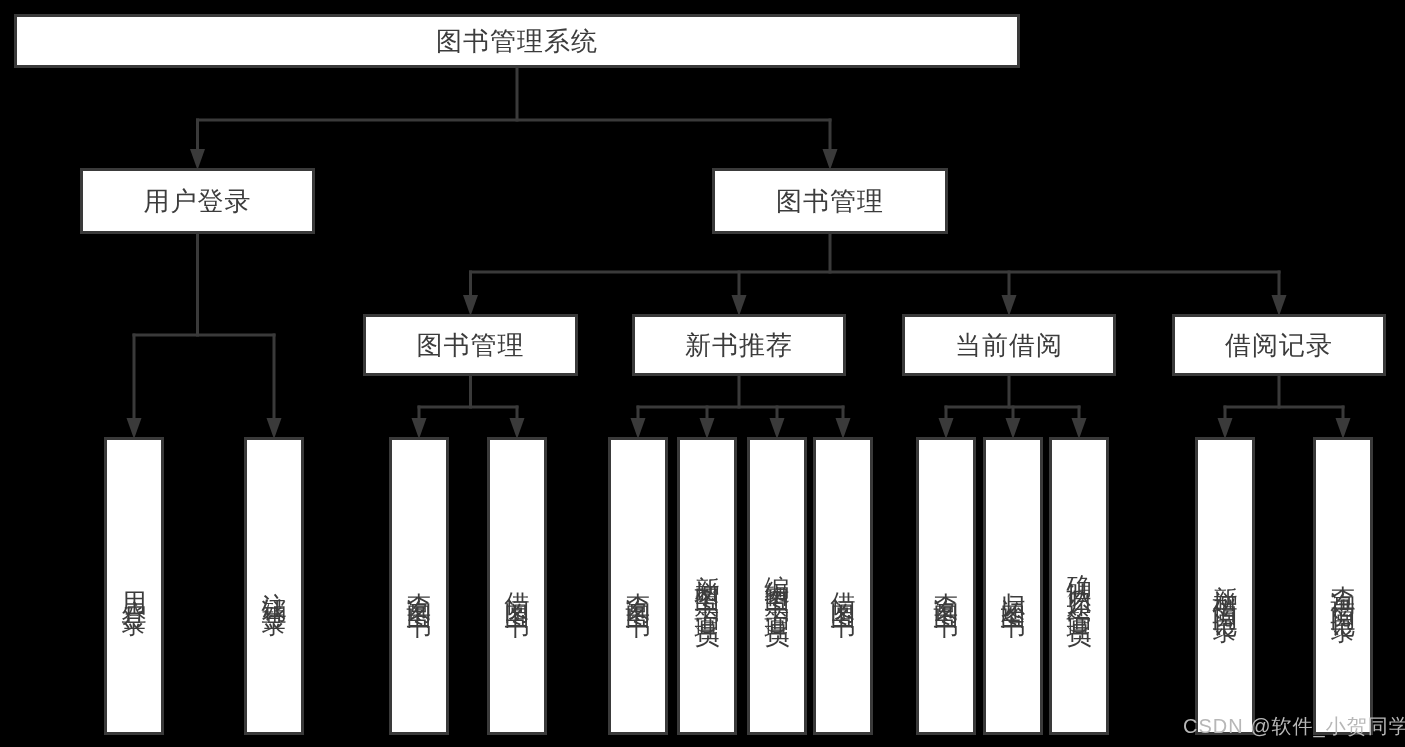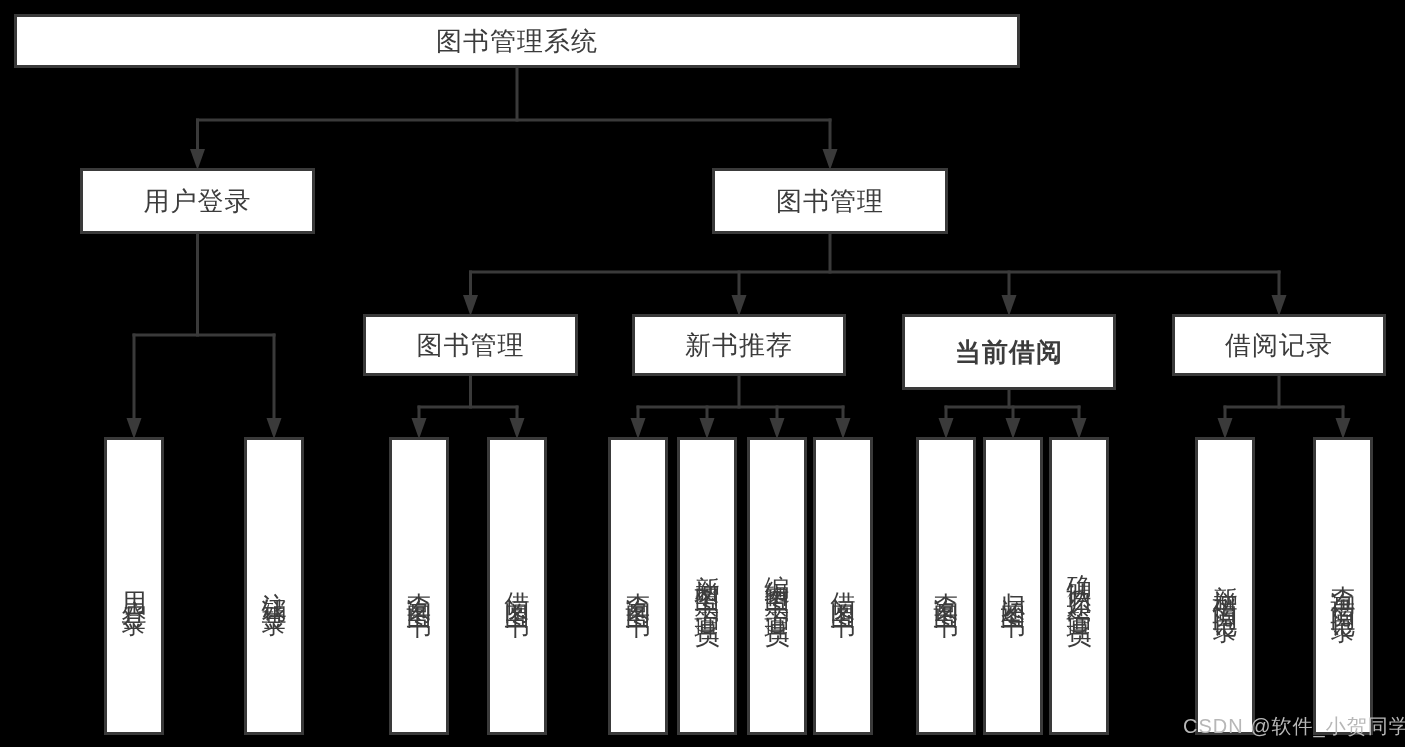--- a/index.html
+++ b/index.html
@@ -31,21 +31,21 @@
   .leaf .vtext {
     writing-mode:vertical-rl; text-orientation:mixed;
     font-size:25px; letter-spacing:7px; line-height:1;
     color:#3c3c3c; white-space:nowrap;
   }
   .root  { left:14px;  top:14px;  width:1006px; height:54px; }
   .n-user{ left:80px;  top:168px; width:235px;  height:66px; }
   .n-mgmt{ left:712px; top:168px; width:236px;  height:66px; }
   .c-new { left:363px; top:314px; width:215px;  height:62px; }
   .c-bor { left:632px; top:314px; width:214px;  height:62px; }
-  .c-cur { left:902px; top:314px; width:214px;  height:76px;font-weight:bold; }
+  .c-cur { left:902px; top:314px; width:214px;  height:62px; }
   .c-rec { left:1172px;top:314px; width:214px;  height:62px; }
 
   .l-a1 { left:104px; }  .l-a2 { left:244px; }
   .l-b1 { left:389px; }  .l-b2 { left:487px; }
   .l-c1 { left:608px; }  .l-c2 { left:677px; }
   .l-c3 { left:747px; }  .l-c4 { left:813px; }
   .l-d1 { left:916px; }  .l-d2 { left:983px; }
   .l-d3 { left:1049px; }
   .l-e1 { left:1195px; } .l-e2 { left:1313px; }
 

